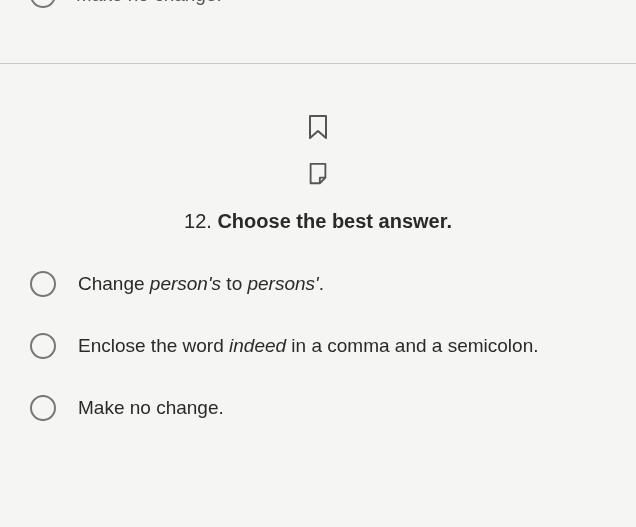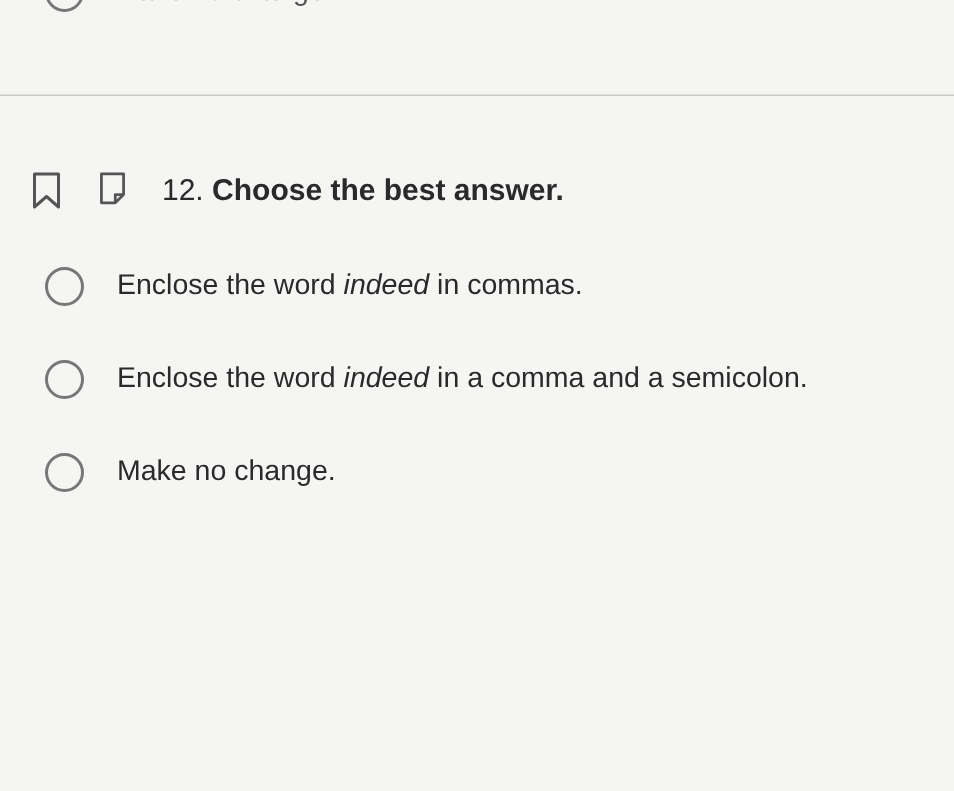--- a/index.html
+++ b/index.html
@@ -37,20 +37,21 @@
       margin: 35px 0 50px 0;
     }
     .question-block {
       padding: 0 20px 0 20px;
     }
     .question-header {
       display: flex;
       align-items: center;
       gap: 22px;
       margin-bottom: 38px;
+      flex-direction: column;
     }
     .bookmark-icon, .note-icon {
       width: 22px;
       height: 26px;
       flex-shrink: 0;
     }
     .question-number-title {
       font-size: 20px;
       color: #2a2a2a;
     }
@@ -120,21 +121,21 @@
       <span class="question-number">12.</span>
       <span class="question-title">Choose the best answer.</span>
     </span>
   </div>
 
 
   <div class="options">
     <div class="option">
       <span class="radio"></span>
       <span class="option-text">
-        <span>Enclose the word </span><span class="italic">indeed</span><span> in commas.</span>
+        <span>Change </span><span class="italic">person's</span><span> to </span><span class="italic">persons'</span><span>.</span>
       </span>
     </div>
     <div class="option">
       <span class="radio"></span>
       <span class="option-text">
         <span>Enclose the word </span><span class="italic">indeed</span><span> in a comma and a semicolon.</span>
       </span>
     </div>
     <div class="option">
       <span class="radio"></span>

